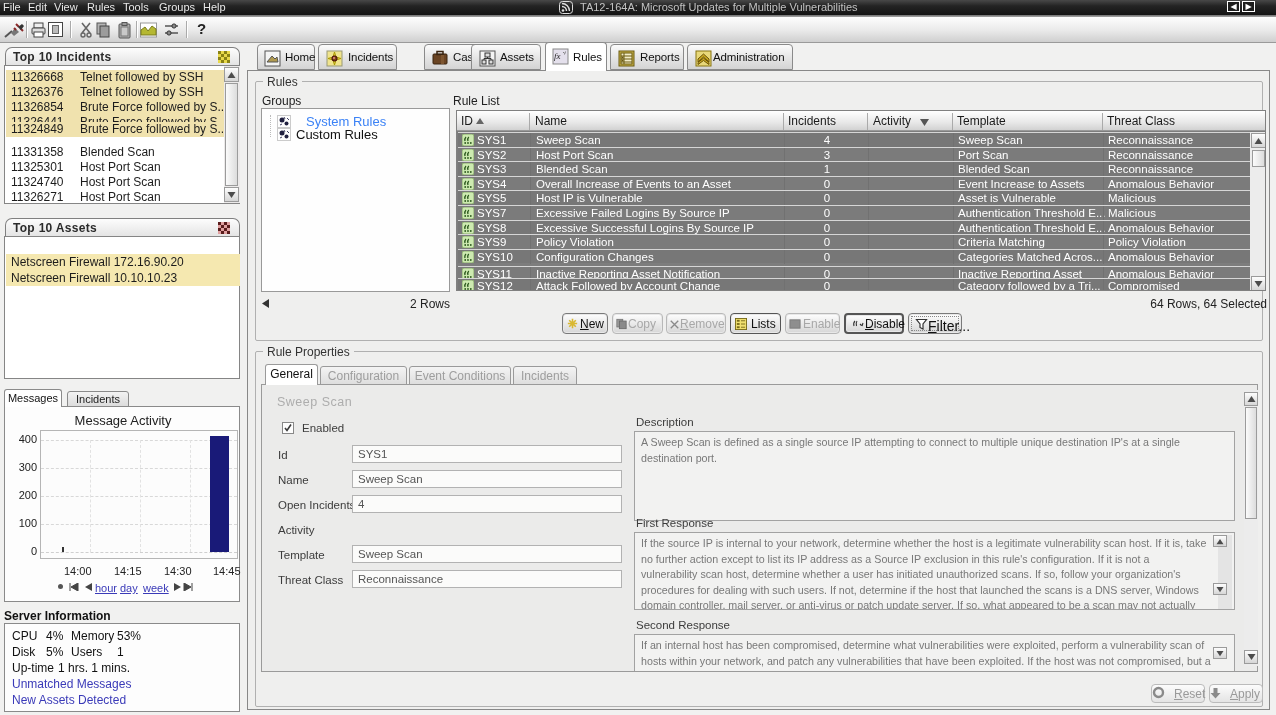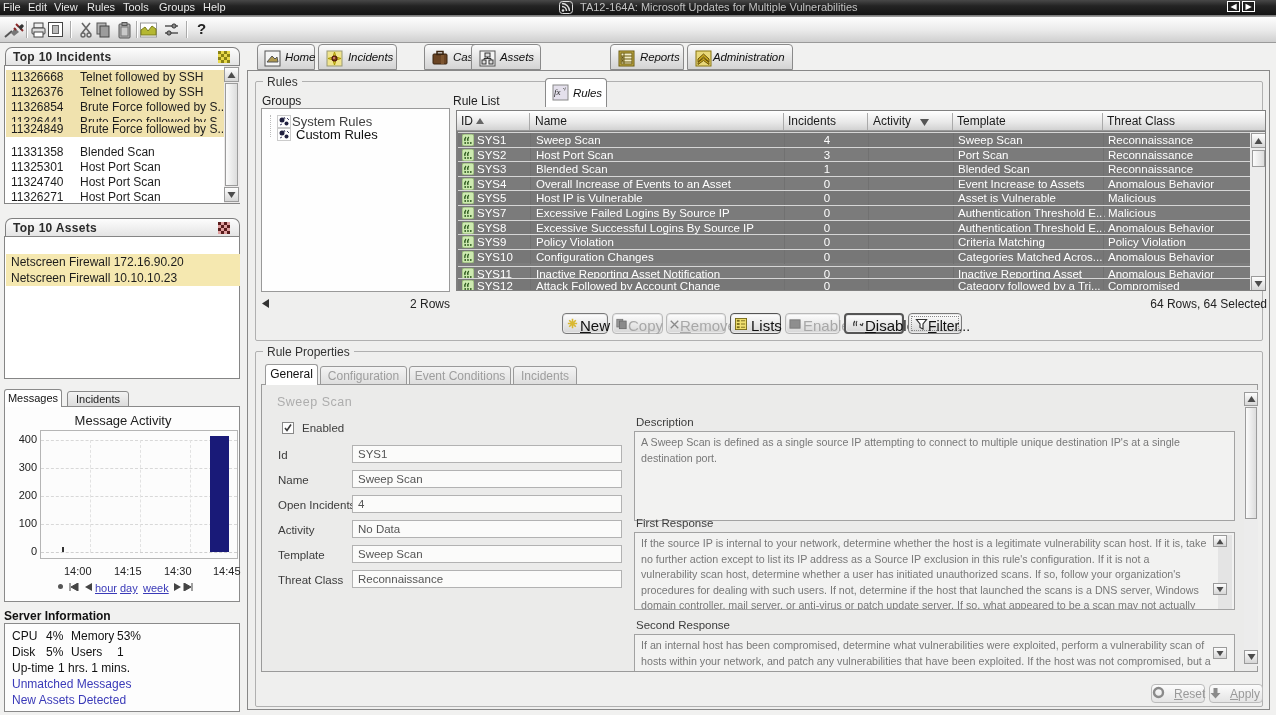--- a/index.html
+++ b/index.html
@@ -33,42 +33,42 @@
 .sthumb { position:absolute; left:1px; width:13px; background:linear-gradient(90deg,#fbfbfb,#dcdcdc); border:1px solid #9b9b9b; }
 
 #msgtab1 { position:absolute; left:4px; top:389px; width:58px; height:18px; background:#fff; border:1px solid #8a8a8a; border-bottom:none; border-radius:3px 3px 0 0; font-size:11px; text-align:center; line-height:17px; color:#111; z-index:3;}
 #msgtab2 { position:absolute; left:67px; top:391px; width:62px; height:16px; background:linear-gradient(#f2f2f2,#dcdcdc); border:1px solid #8a8a8a; border-radius:3px 3px 0 0; font-size:11px; text-align:center; line-height:15px; color:#222; }
 #chartbox { position:absolute; left:4px; top:406px; width:236px; height:196px; background:#fdfdfd; border:1px solid #8a8a8a; }
 #serverinfo { position:absolute; left:4px; top:623px; width:236px; height:89px; background:#fdfdfd; border:1px solid #8a8a8a; font-size:12px; color:#111; }
 .blue { color:#3a3ab8; }
 a.lnk { color:#3a3ab8; text-decoration:underline; }
 
 .mtab { position:absolute; top:44px; height:26px; background:linear-gradient(#fbfbfb,#e2e2e2 60%,#d4d4d4); border:1px solid #8a8a8a; border-radius:4px 4px 0 0; font-size:11.5px; letter-spacing:-0.1px; color:#111; }
-.mtab .lbl { position:absolute; top:6px;font-style:italic; }
+.mtab .lbl { position:absolute; top:6px; }
 .mtab .ico { position:absolute; top:5px; }
-#tab-rules { top:42px; height:29px; background:#fff; z-index:5; border-bottom:none;margin-top:36px; }
+#tab-rules { top:42px; height:29px; background:#fff; z-index:5; border-bottom:none; }
 #mainpanel { position:absolute; left:247px; top:70px; width:1023px; height:640px; border:1px solid #888; background:#efefee; }
 
 .fset { position:absolute; border:1px solid #aaa; border-radius:2px; }
 .fset .leg { position:absolute; top:-7px; left:7px; background:#efefee; padding:0 4px; font-size:12px; color:#333; }
 </style>
 </head>
 <body>
 <style>
 .th { position:absolute; top:3px; font-size:12px; color:#1a1a1a; }
 .hsep { position:absolute; top:2px; width:1px; height:17px; background:#aaa; }
 .trow { position:absolute; left:1px; width:793px; height:14.6px; background:#7b7b7b; border-top:1px solid #d6d6d6; }
 .trow:nth-child(even) { background:#777777; }
 .tc { position:absolute; top:0px; font-size:11.5px; color:#fff; line-height:14px; white-space:nowrap; }
 .rsep { position:absolute; top:0; width:1px; height:14.6px; background:#717171; }
 .gi { position:absolute; left:4px; top:1px; width:12px; height:12px; }
 .btn { position:absolute; top:313px; height:21px; border:1px solid #7a7a7a; border-radius:4px;
   background:linear-gradient(#fefefe,#e8e8e8 55%,#d6d6d6); box-shadow:0 0 0 1px #e8e8e8 inset; }
 .btn .bic { position:absolute; left:6px; top:4px; }
-.btn .bt { position:absolute; top:3px; font-size:15px; color:#111; }
+.btn .bt { position:absolute; top:3px; font-size:12px; color:#111; }
 .btn.off .bt { color:#a8a8a8; }
 .btn.off { border-color:#b8b8b8; }
 .u1::first-letter { text-decoration:underline; }
 .ptab { position:absolute; top:366px; height:19px; background:linear-gradient(#f4f4f4,#dedede); border:1px solid #9a9a9a; border-radius:3px 3px 0 0; font-size:12px; color:#9e9e9e; text-align:center; line-height:18px; }
 .ptab.sel { top:364px; height:21px; background:#fff; color:#111; border-bottom:none; z-index:4; }
 #propbody { position:absolute; left:261px; top:384px; width:997px; height:288px; background:#ebebea; border:1px solid #9a9a9a; overflow:hidden; }
 .flabel { position:absolute; font-size:11.5px; color:#3c3c3c; }
 .ffield { position:absolute; left:90px; width:270px; height:18px; background:#fbfbfa; border:1px solid #b2b2b2; font-size:11.5px; color:#555; line-height:16px; padding-left:5px; }
 .slabel { position:absolute; font-size:11.5px; color:#3c3c3c; }
 .sbox { position:absolute; left:372px; width:601px; background:#f2f2f1; border:1px solid #a2a2a2; font-size:10.7px; color:#787878; line-height:15.6px; padding:3px 8px 0 6px; overflow:hidden; white-space:nowrap; }
@@ -349,21 +349,21 @@
 <div style="position:absolute;left:453px;top:94px;font-size:12px;color:#222">Rule List</div>
 
 <div style="position:absolute;left:261px;top:108px;width:189px;height:184px;background:#fefefe;border:1px solid #999">
   <div style="position:absolute;left:8px;top:6px;width:10px;height:22px;border-left:1px dotted #bbb"></div>
   <svg style="position:absolute;left:15px;top:6px" width="14" height="13" viewBox="0 0 14 13">
       <rect x="0.5" y="0.5" width="13" height="12" fill="none" stroke="#999" stroke-dasharray="1,1"></rect>
       <circle cx="5" cy="5" r="2.5" fill="#202040"></circle>
       <circle cx="9.5" cy="8.5" r="2" fill="#202040"></circle>
       <path d="M3 10 l2-1 M10 3 l2 2 M7 2 l1 2" stroke="#446" stroke-width="1"></path>
     </svg>
-  <span style="position:absolute;left:30px;top:5px;font-size:13px;color:#404040">System Rules</span>
+  <span style="position:absolute;left:44px;top:5px;font-size:13px;color:#3b82f6">System Rules</span>
   <svg style="position:absolute;left:15px;top:19px" width="14" height="13" viewBox="0 0 14 13">
       <rect x="0.5" y="0.5" width="13" height="12" fill="none" stroke="#999" stroke-dasharray="1,1"></rect>
       <circle cx="5" cy="5" r="2.5" fill="#202040"></circle>
       <circle cx="9.5" cy="8.5" r="2" fill="#202040"></circle>
       <path d="M3 10 l2-1 M10 3 l2 2 M7 2 l1 2" stroke="#446" stroke-width="1"></path>
     </svg>
   <span style="position:absolute;left:34px;top:18px;font-size:13px;color:#111">Custom Rules</span>
 </div>
 
 <svg style="position:absolute;left:262px;top:299px" width="8" height="9" viewBox="0 0 8 9">
@@ -681,21 +681,20 @@
   <span class="flabel" style="left:40px;top:37px">Enabled</span>
   <span class="flabel" style="left:16px;top:64px">Id</span>
   <span class="flabel" style="left:16px;top:89px">Name</span>
   <span class="flabel" style="left:16px;top:114px">Open Incidents</span>
   <span class="flabel" style="left:16px;top:139px">Activity</span>
   <span class="flabel" style="left:16px;top:164px">Template</span>
   <span class="flabel" style="left:16px;top:189px">Threat Class</span>
   <div class="ffield" style="top:60px">SYS1</div>
   <div class="ffield" style="top:85px">Sweep Scan</div>
   <div class="ffield" style="top:110px">4</div>
-  <div class="ffield" style="top:135px">No Data</div>
   <div class="ffield" style="top:160px">Sweep Scan</div>
   <div class="ffield" style="top:185px">Reconnaissance</div>
   <span class="slabel" style="left:374px;top:31px">Description</span>
   <div class="sbox" style="top:46px;height:90px">A Sweep Scan is defined as a single source IP attempting to connect to multiple unique destination IP's at a single<br>destination port.</div>
   <span class="slabel" style="left:374px;top:132px">First Response</span>
   <div class="sbox" style="top:147px;height:78px;padding-right:22px">If the source IP is internal to your network, determine whether the host is a legitimate vulnerability scan host. If it is, take<br>no further action except to list its IP address as a Source IP exclusion in this rule's configuration. If it is not a<br>vulnerability scan host, determine whether a user has initiated unauthorized scans. If so, follow your organization's<br>procedures for dealing with such users. If not, determine if the host that launched the scans is a DNS server, Windows<br>domain controller, mail server, or anti-virus or patch update server, If so, what appeared to be a scan may not actually<br>be a scan, because the volume of hosts reflect clients performing updates that look like network traffic scans. Should the
     <i class="frsb"></i>
     <i class="sbtn" style="left:578px;top:2px;width:14px;height:12px">
         <svg width="8" height="7" viewBox="0 0 9 8" style="margin:2px auto 0">
           <path d="M4.5 1 L8.5 7 H0.5 Z" fill="#4c4c4c"></path>

